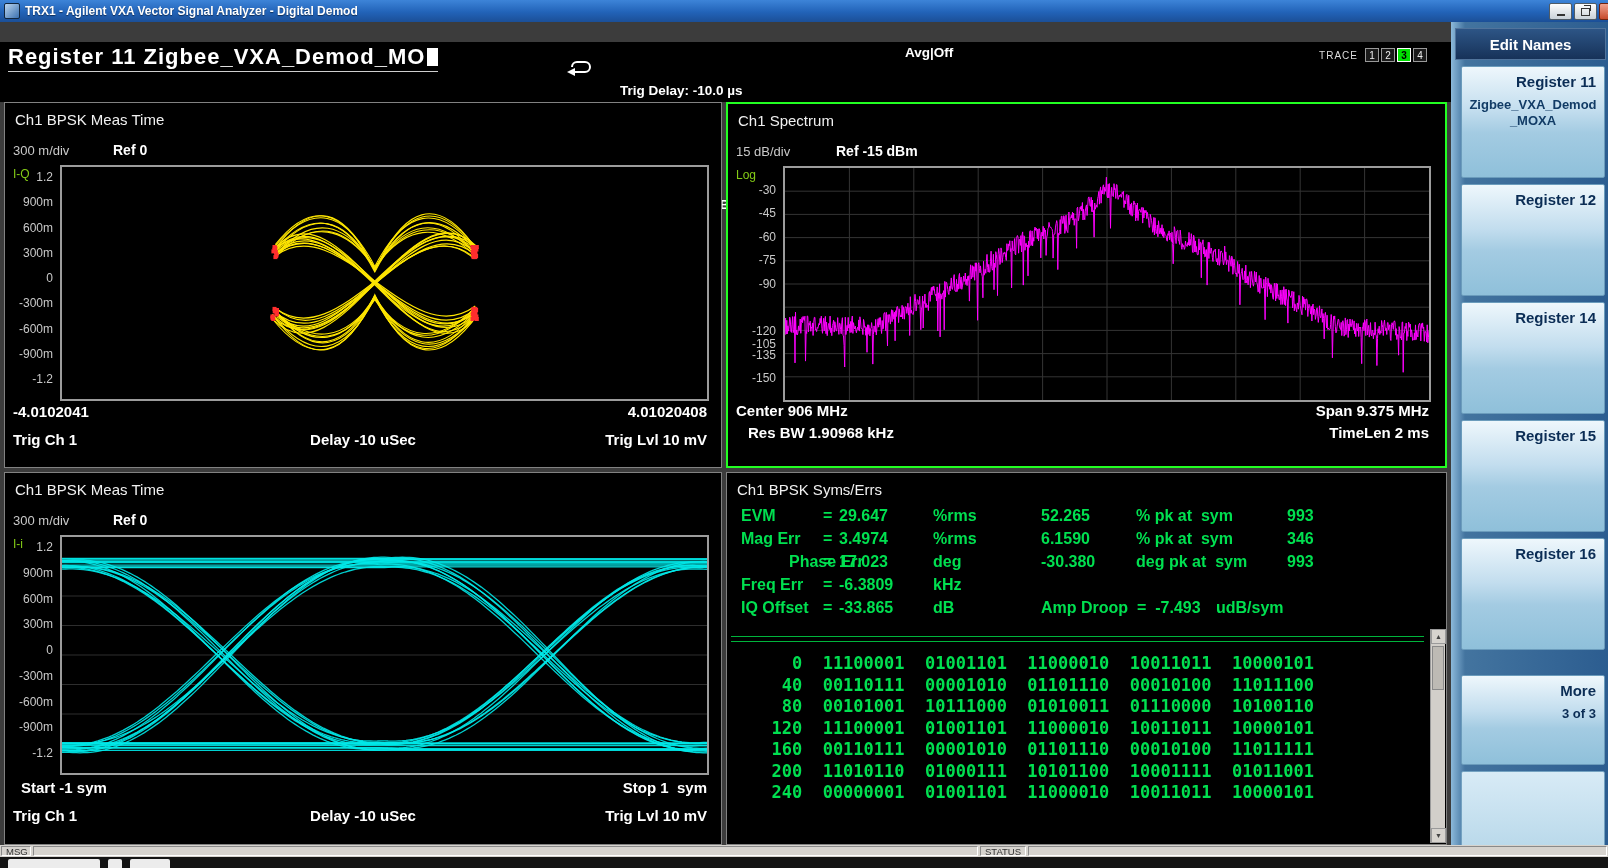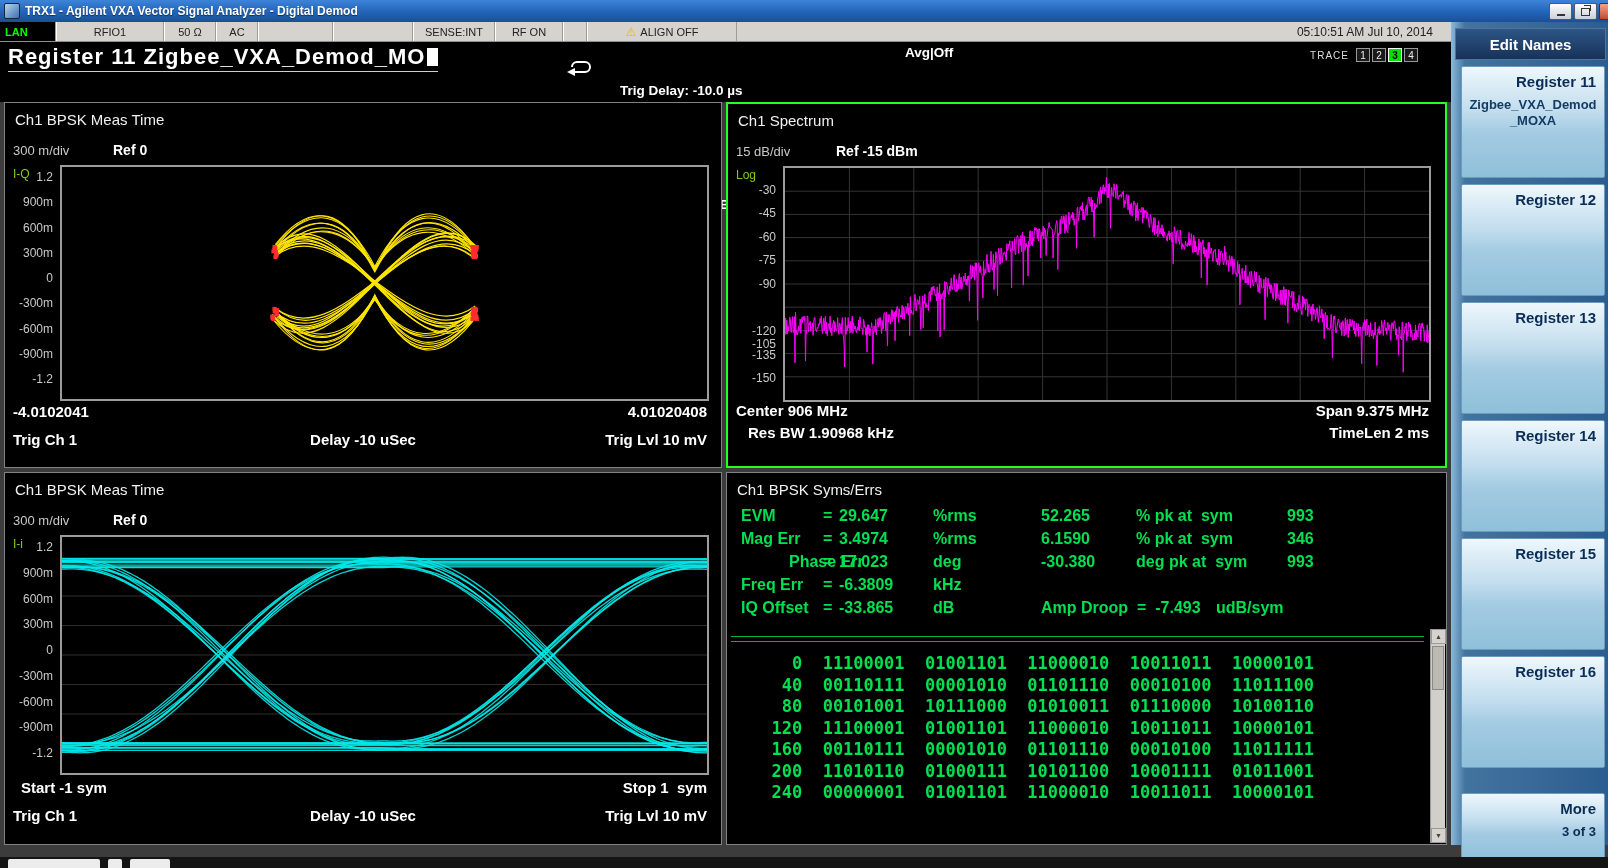--- a/index.html
+++ b/index.html
@@ -23,21 +23,21 @@
   .warn-tri{color:#f0b400;font-size:12px;margin-right:4px;}
   .sclock{margin-left:auto;display:flex;align-items:center;padding-right:18px;font-size:12px;}
 
   
   .header{position:absolute;left:0;top:42px;width:1451px;height:60px;background:#000;color:#fff;}
   .reg-title{position:absolute;left:8px;top:2px;font-size:22px;font-weight:bold;letter-spacing:1px;border-bottom:1px solid #cfcfcf;padding-bottom:1px;white-space:nowrap;}
   .cursor-block{display:inline-block;width:11px;height:18px;background:#fff;vertical-align:-2px;margin-left:2px;}
   .sweep-icon{position:absolute;left:566px;top:16px;width:28px;height:18px;}
   .trig-block{position:absolute;left:620px;top:1px;font-size:13.5px;font-weight:bold;line-height:19px;white-space:pre;}
   .avg{position:absolute;left:905px;top:3px;font-size:13.5px;font-weight:bold;}
-  .trace-ctl{position:absolute;right:33px;top:6px;display:flex;align-items:center;gap:7px;margin-left:48px;}
+  .trace-ctl{position:absolute;right:24px;top:6px;display:flex;align-items:center;gap:7px;margin-left:48px;}
   .trace-label{font-size:10px;color:#ddd;letter-spacing:1px;}
   .traceboxes{display:flex;gap:2px;}
   .tracebox{width:14px;height:14px;border:1px solid #999;background:#1a1a1a;color:#eee;font-size:10px;display:flex;align-items:center;justify-content:center;box-sizing:border-box;}
   .tracebox.active{background:#00e000;color:#000;border-color:#fff;font-weight:bold;}
 
   
   .quad{position:absolute;background:#000;border:1px solid #828282;box-sizing:border-box;overflow:hidden;}
   .quad.selected{border:2px solid #22ff22;}
   .q-title{position:absolute;left:10px;top:8px;font-size:15px;color:#f0f0f0;}
   .q-scale{position:absolute;left:8px;top:40px;font-size:13px;color:#c9c9c9;}
@@ -92,36 +92,20 @@
         </div>
       <div class="winbtn">
           <span class="glyph-restore"></span>
         </div>
       <div class="winbtn close">
           <span>×</span>
         </div>
     </div>
   </div>
 
-  <div class="statusrow">
-    <div class="scell lan" style="width:56px">LAN</div>
-    <div class="scell" style="width:108px">RFIO1</div>
-    <div class="scell" style="width:52px">50 Ω</div>
-    <div class="scell" style="width:42px">AC</div>
-    <div class="scell" style="width:75px"></div>
-    <div class="scell" style="width:80px"></div>
-    <div class="scell" style="width:82px">SENSE:INT</div>
-    <div class="scell" style="width:68px">RF ON</div>
-    <div class="scell" style="width:24px"></div>
-    <div class="scell" style="width:150px">
-      <span class="warn-tri">⚠</span>
-      <span>ALIGN OFF</span>
-    </div>
-    <div class="sclock">05:10:51 AM Jul 10, 2014</div>
-  </div>
 
   <div class="header">
     <div class="reg-title"><span>Register 11 Zigbee_VXA_Demod_MO</span><span class="cursor-block"></span></div>
     <svg class="sweep-icon" viewBox="0 0 28 18">
       <path d="M8 14 H19 A5 5 0 0 0 19 4 H11 A5 5 0 0 0 6 9" fill="none" stroke="#fff" stroke-width="2"></path>
       <polygon points="1,14 9,10 9,18" fill="#fff"></polygon>
     </svg>
     <div class="trig-block">
       <div>Trig Delay: -10.0 µs</div>
       <div>Trig: Video</div>
@@ -415,38 +399,41 @@
     <div class="editnames">Edit Names</div>
     <div class="softkeys" id="softkeys">
         <div class="softkey">
           <div class="softkey-label">Register 11</div>
           <div class="softkey-sub">Zigbee_VXA_Demod_MOXA</div>
         </div>
         <div class="softkey">
           <div class="softkey-label">Register 12</div>
         </div>
         <div class="softkey">
-          <div class="softkey-label">Register 13</div>
-        </div>
-        <div class="softkey">
           <div class="softkey-label">Register 14</div>
         </div>
         <div class="softkey">
           <div class="softkey-label">Register 15</div>
         </div>
         <div class="softkey">
           <div class="softkey-label">Register 16</div>
         </div>
-        <div class="softkey" style="height: 68px; margin-top: 25px;">
+        <div class="softkey" style="height: 90px; margin-top: 25px;">
           <div class="softkey-label">More</div>
           <div class="softkey-page">3 of 3</div>
         </div>
         <div class="softkey empty" style="height: 118px;"></div>
       </div>
   </div>
 
+  <div class="bottombar">
+    <div class="bcell" style="width:30px">MSG</div>
+    <div class="bcell" style="width:945px"></div>
+    <div class="bcell" style="width:46px">STATUS</div>
+    <div class="bcell" style="flex:1"></div>
+  </div>
   <div class="taskbar">
     <div class="tb-stub" style="left:8px;width:92px"></div>
     <div class="tb-stub" style="left:108px;width:14px"></div>
     <div class="tb-stub" style="left:130px;width:40px"></div>
   </div>
 
 </div>
 
 </body></html>

